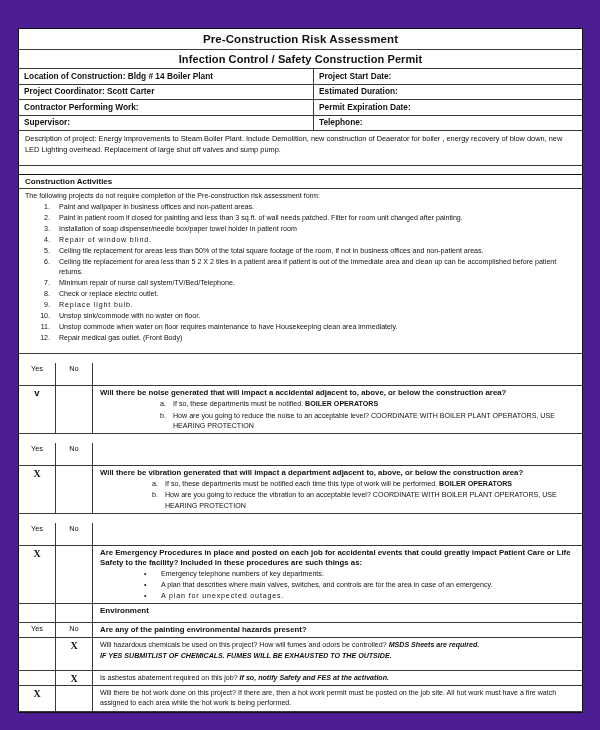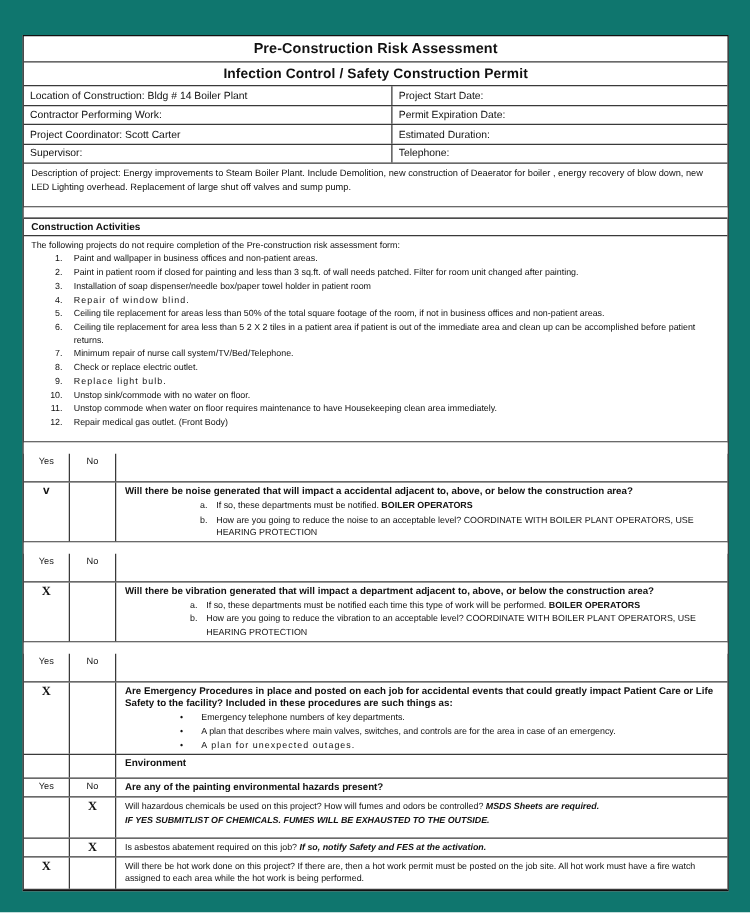--- a/index.html
+++ b/index.html
@@ -5,21 +5,21 @@
   * { box-sizing: border-box; }
   html, body {
     margin: 0; padding: 0;
     width: 600px; height: 730px;
     background: #ffffff;
     font-family: "Liberation Sans", sans-serif;
   }
   #page {
     position: relative;
     width: 600px; height: 730px;
-    background: #0f766e;
+    background: #4c1d95;
     overflow: hidden;
   }
   #doc {
     position: absolute;
     left: 18px; top: 28px;
     width: 565px;
     border: 1.4px solid #111;
     background: #ffffff;
     color: #111;
   }
@@ -31,21 +31,21 @@
     text-align: center;
     font-weight: bold;
     font-size: 11.5px;
     padding: 4px 0 4px 0;
     letter-spacing: .1px;
   }
   .title-bar.sub { font-size: 11px; padding: 3px 0 3px 0; }
 
   .info-cell {
     font-size: 8.3px;
-    font-weight: normal;
+    font-weight: bold;
     padding: 2.5px 0 2.5px 5px;
     line-height: 1.15;
   }
   .info-left { width: 52.4%; }
   .info-right { width: 47.6%; }
 
   .desc {
     font-size: 7.4px;
     line-height: 1.45;
     padding: 3px 6px 9px 6px;
@@ -125,26 +125,26 @@
   <div id="doc">
 
     <div class="title-bar bb">Pre-Construction Risk Assessment</div>
     <div class="title-bar sub bb">Infection Control / Safety Construction Permit</div>
 
     <div class="row bb">
       <div class="info-cell info-left br">Location of Construction: Bldg #  14 Boiler Plant</div>
       <div class="info-cell info-right">Project Start Date:</div>
     </div>
     <div class="row bb">
+      <div class="info-cell info-left br">Project Coordinator: Scott Carter</div>
+      <div class="info-cell info-right">Estimated Duration:</div>
+    </div>
+    <div class="row bb">
       <div class="info-cell info-left br">Contractor Performing Work:</div>
       <div class="info-cell info-right">Permit Expiration Date:</div>
-    </div>
-    <div class="row bb">
-      <div class="info-cell info-left br">Project Coordinator: Scott Carter</div>
-      <div class="info-cell info-right">Estimated Duration:</div>
     </div>
     <div class="row bb">
       <div class="info-cell info-left br">Supervisor:</div>
       <div class="info-cell info-right">Telephone:</div>
     </div>
 
     <div class="desc bb">Description of project: Energy improvements to Steam Boiler Plant. Include Demolition, new construction of Deaerator for boiler , energy recovery of blow down, new LED Lighting overhead. Replacement of large shut off valves and sump pump.</div>
 
     <div class="gap-band"></div>
 

